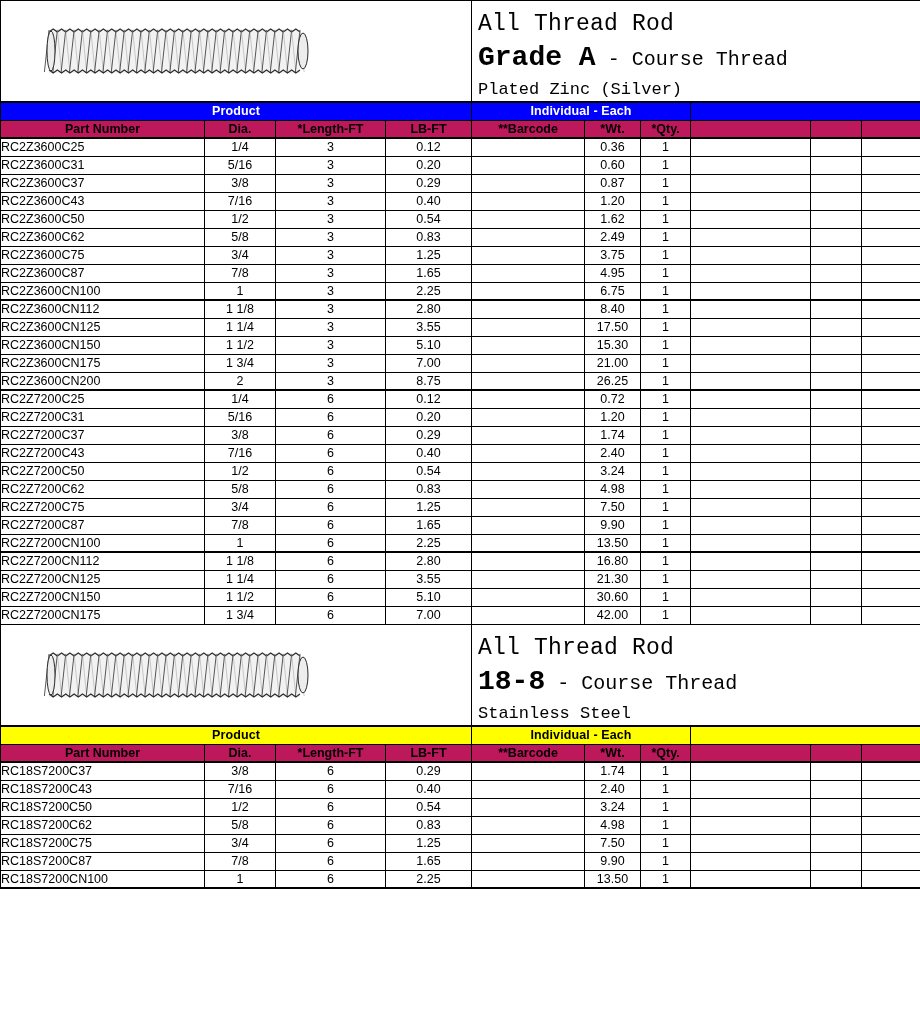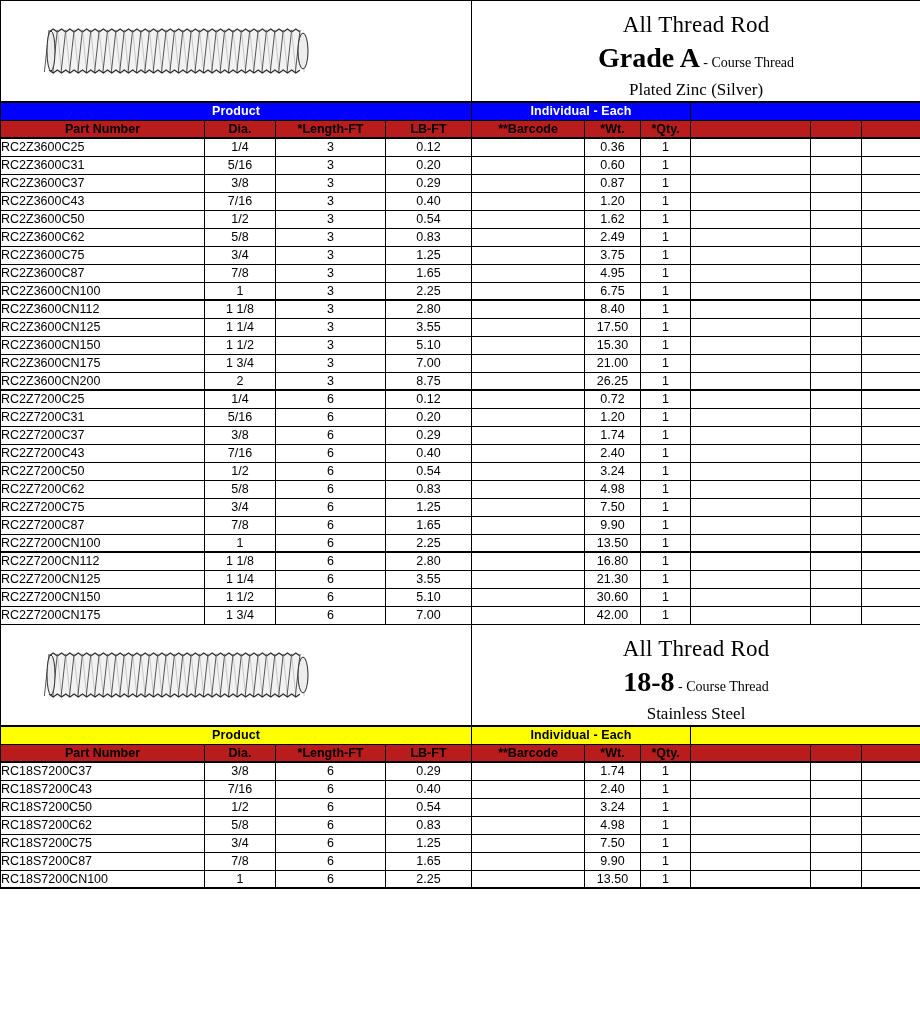--- a/index.html
+++ b/index.html
@@ -50,40 +50,40 @@
   col.c-x2   { width: 51px; }
   col.c-x3   { width: 59px; }
 
   
   .masthead-cell {
     height: 108px;
     border: 1px solid #000;
     padding: 0;
   }
   .title-block {
-    text-align: center;
+    text-align: left;
     padding: 9px 6px 0 6px;
-    font-family: Liberation Serif, serif;
+    font-family: Liberation Mono, monospace;
   }
   .title-line1 {
     font-size: 23px;
     letter-spacing: .2px;
     line-height: 1.28;
     font-weight: 400;
   }
   .title-line2 {
     line-height: 1.28;
     margin-top: 1px;
   }
   .title-grade {
     font-size: 28px;
     font-weight: 700;
   }
   .title-dashsuffix {
-    font-size: 14px;
+    font-size: 20px;
     font-weight: 400;
   }
   .title-line3 {
     font-size: 17px;
     line-height: 1.3;
     margin-top: 3px;
     font-weight: 400;
   }
 
   .art-cell {
@@ -110,21 +110,21 @@
   .band-yellow { background: #ffff00; color: #000000; }
   .band-blank-blue { background: #0000ff; }
   .band-blank-yellow { background: #ffff00; }
 
   
   .colhead {
     height: 19px;
     font-weight: 700;
     font-size: 12.5px;
     text-align: center;
-    background: #b91c1c;
+    background: #be185d;
   }
 
   
   .cell-part {
     text-align: left;
     padding-left: 3px;
     font-size: 12.5px;
   }
   .cell-ctr { text-align: center; font-size: 12.5px; }
   .cell-blank { background: #ffffff; }

